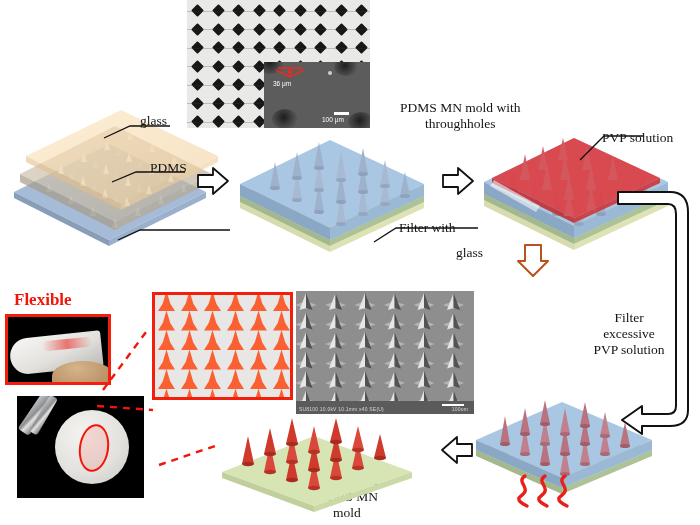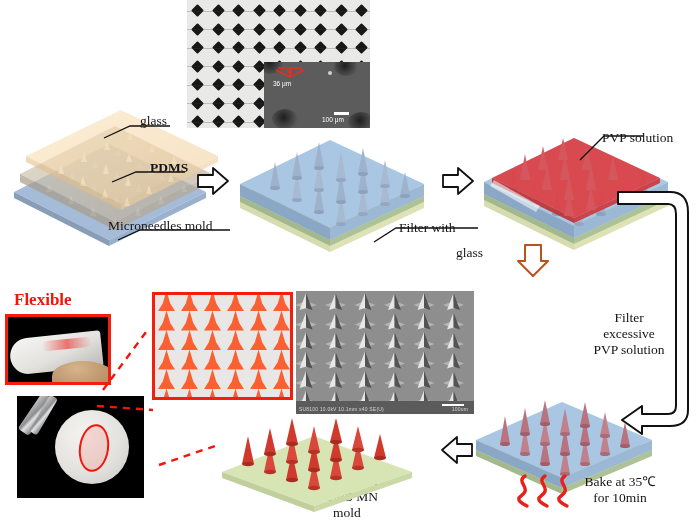--- a/index.html
+++ b/index.html
@@ -225,22 +225,21 @@
       </g>
     </svg>
   </div>
 
   <svg class="arrowsvg" style="left:0;top:110px;" width="230" height="135">
     <path d="M104,28 L130,16 L170,16" stroke="#111" stroke-width="1.3" fill="none"></path>
     <path d="M112,72 L136,62 L185,62" stroke="#111" stroke-width="1.3" fill="none"></path>
     <path d="M118,130 L140,120 L230,120" stroke="#111" stroke-width="1.3" fill="none"></path>
   </svg>
   <div class="lbl" style="left:140px;top:113px;">glass</div>
-  <div class="lbl" style="left:150px;top:160px;font-weight:bold;">PDMS</div>
-  <div class="lbl" style="left:108px;top:218px;">Microneedles mold</div>
+  <div class="lbl" style="left:150px;top:160px;">PDMS</div>
 
   <svg class="arrowsvg" style="left:196px;top:165px;" width="34" height="32">
     <polygon points="2,10 17,10 17,3 32,16 17,29 17,22 2,22" fill="#fff" stroke="#111" stroke-width="1.8" stroke-linejoin="round"></polygon>
   </svg>
 
   <div class="slab" style="left:234px;top:140px;">
     <svg width="196" height="110" viewBox="0 0 196 110">
 
       <polygon points="6,62 96,18 190,62 96,106" fill="#e8eec0"></polygon>
       <polygon points="6,62 96,106 96,112 6,68" fill="#d6dcae"></polygon>
@@ -315,20 +314,22 @@
           </g>
         <ellipse cx="151" cy="46" rx="5" ry="2" fill="#93a7c2"></ellipse>
         <g fill="#9fb2cc">
             <polygon points="166,56 171,32 176,56"></polygon>
           </g>
         <ellipse cx="171" cy="56" rx="5" ry="2" fill="#8ea2bd"></ellipse>
       </g>
     </svg>
   </div>
 
+  <div class="lbl c" style="left:400px;top:100px;">PDMS MN mold with
+throughholes</div>
 
   <svg class="arrowsvg" style="left:370px;top:218px;" width="110" height="28">
     <path d="M4,24 L26,10 L108,10" stroke="#111" stroke-width="1.3" fill="none"></path>
   </svg>
   <div class="lbl" style="left:399px;top:220px;">Filter with</div>
 
   <svg class="arrowsvg" style="left:441px;top:165px;" width="34" height="32">
     <polygon points="2,10 17,10 17,3 32,16 17,29 17,22 2,22" fill="#fff" stroke="#111" stroke-width="1.8" stroke-linejoin="round"></polygon>
   </svg>
 
@@ -489,22 +490,20 @@
         <ellipse cx="153" cy="54" rx="5" ry="2" fill="#a05e6a"></ellipse>
       </g>
     </svg>
   </div>
 
   <svg class="arrowsvg" style="left:513px;top:472px;" width="62" height="38">
     <path d="M12,4 C2,10 20,16 8,24 C2,28 10,32 14,34" stroke="#e8201a" stroke-width="3.4" fill="none" stroke-linecap="round"></path>
     <path d="M32,4 C22,10 40,16 28,24 C22,28 30,32 34,34" stroke="#e8201a" stroke-width="3.4" fill="none" stroke-linecap="round"></path>
     <path d="M52,4 C42,10 60,16 48,24 C42,28 50,32 54,34" stroke="#e8201a" stroke-width="3.4" fill="none" stroke-linecap="round"></path>
   </svg>
-  <div class="lbl c" style="left:575px;top:474px;width:90px;">Bake at 35℃
-for 10min</div>
 
   <svg class="arrowsvg" style="left:438px;top:434px;" width="36" height="32">
     <polygon points="34,10 19,10 19,3 4,16 19,29 19,22 34,22" fill="#fff" stroke="#111" stroke-width="1.8" stroke-linejoin="round"></polygon>
   </svg>
   <div class="lbl c" style="left:292px;top:473px;width:110px;">Peel off the
 PDMS MN
 mold</div>
 
   <div class="slab" style="left:216px;top:414px;">
     <svg width="206" height="92" viewBox="0 0 206 92">

